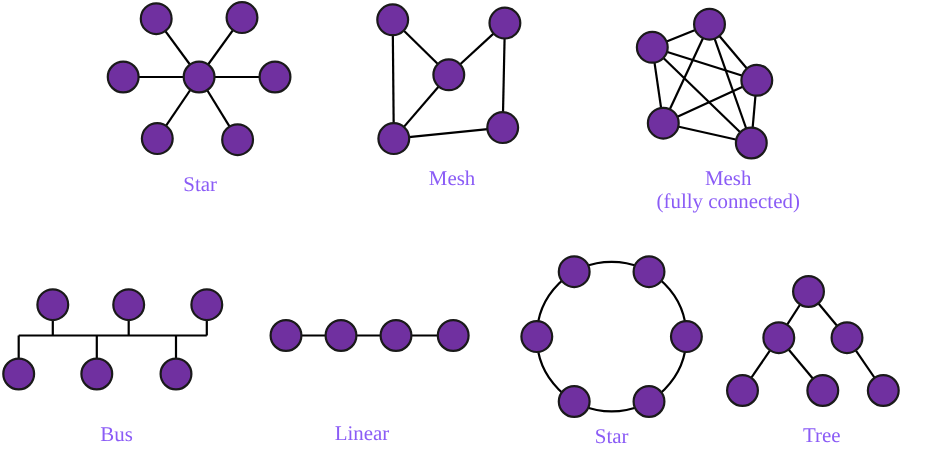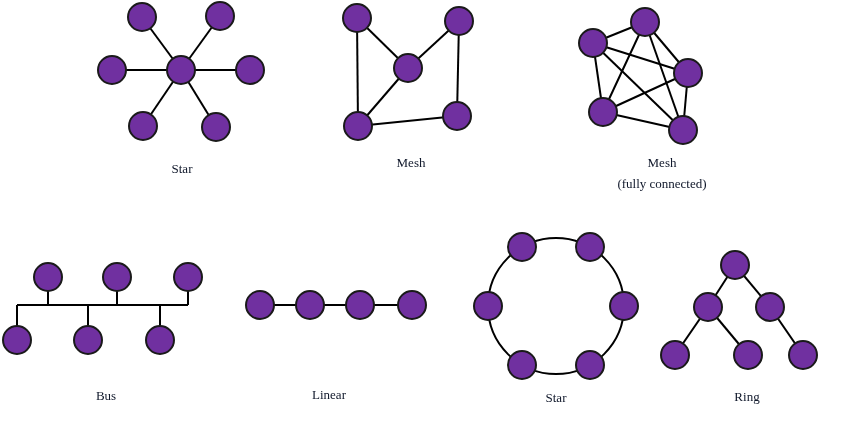--- a/index.html
+++ b/index.html
@@ -17,22 +17,22 @@
   }
   .figure svg {
     position: absolute;
     left: 0;
     top: 0;
   }
   .label {
     position: absolute;
     transform: translateX(-50%);
     text-align: center;
-    color: #0f172a;
-    font-size: 13px;
+    color: #8b5cf6;
+    font-size: 19px;
     white-space: nowrap;
   }
   .label .line {
     display: block;
     line-height: 21px;
   }
 </style>
 </head>
 <body>
 
@@ -150,15 +150,15 @@
 
   <div class="label" style="left:329px; top:384px">
     <span class="line">Linear</span>
   </div>
 
   <div class="label" style="left:556px; top:387px">
     <span class="line">Star</span>
   </div>
 
   <div class="label" style="left:747px; top:386px">
-    <span class="line">Ring</span>
+    <span class="line">Tree</span>
   </div>
 </div>
 
 </body></html>

